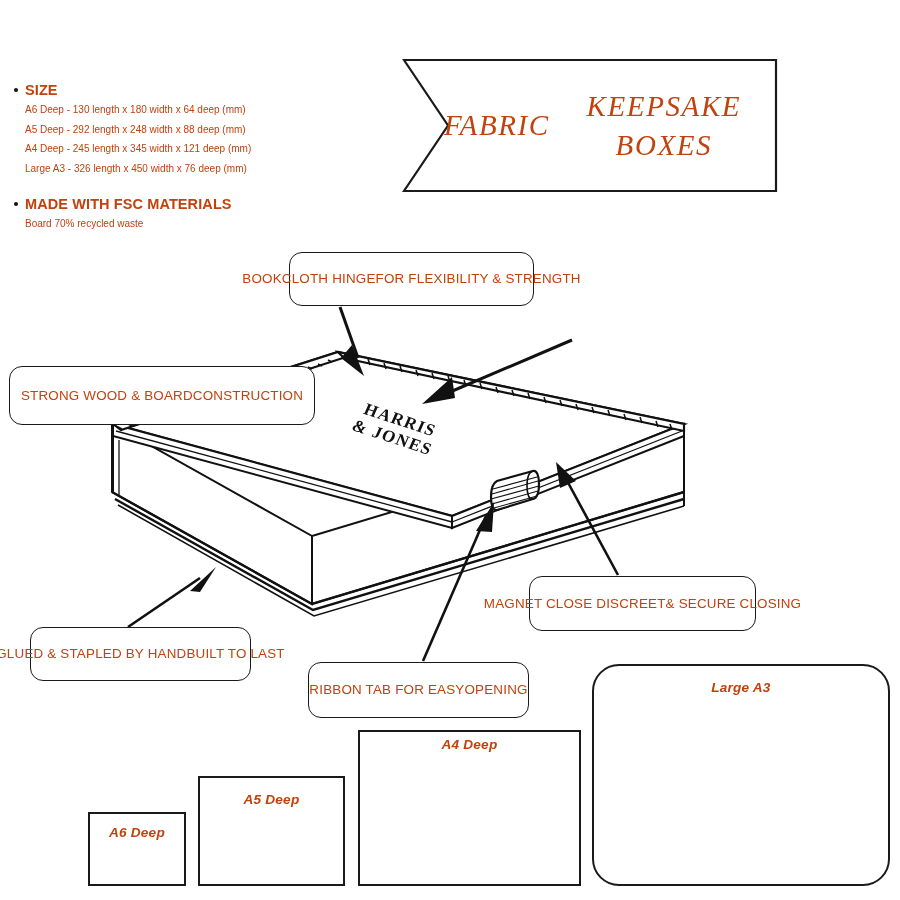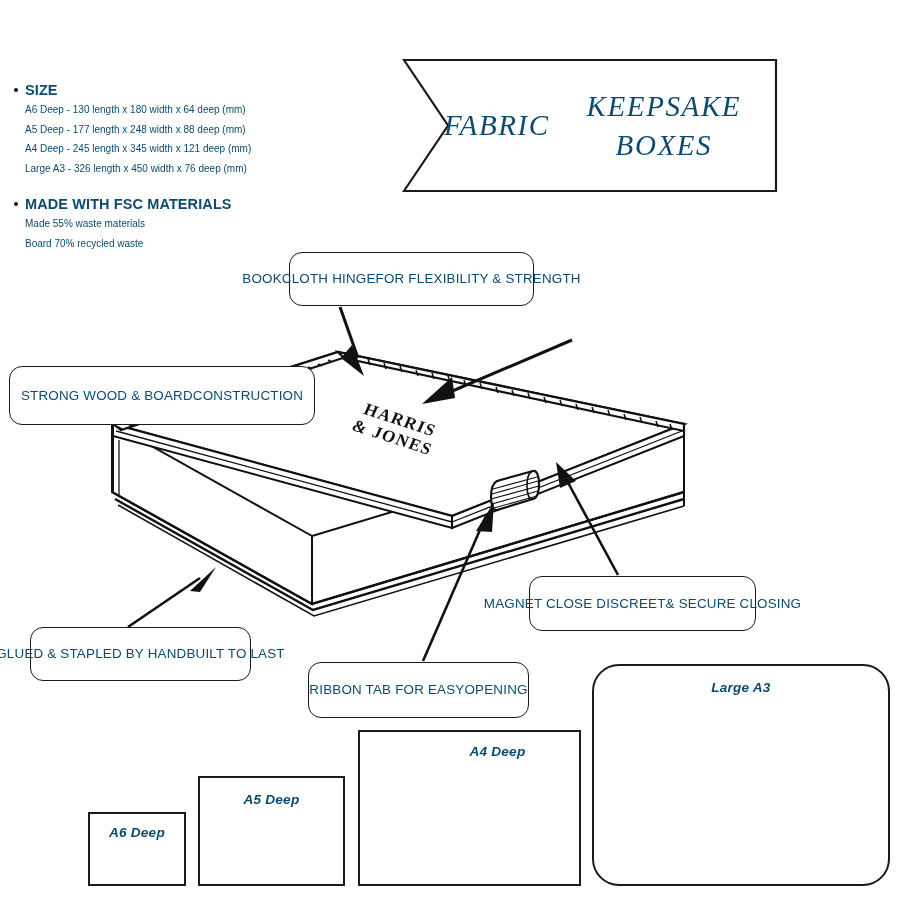--- a/index.html
+++ b/index.html
@@ -7,21 +7,21 @@
     padding: 0;
     background: #ffffff;
   }
   #page {
     position: relative;
     width: 900px;
     height: 900px;
     background: #ffffff;
     overflow: hidden;
     font-family: "Liberation Sans", sans-serif;
-    color: #0c4a6e;
+    color: #c2410c;
   }
 
   
   #spec-block {
     position: absolute;
     left: 14px;
     top: 82px;
     width: 380px;
   }
   .spec-group { margin-bottom: 18px; }
@@ -129,48 +129,47 @@
     font-style: italic;
     font-size: 13.6px;
     letter-spacing: 0.2px;
     white-space: nowrap;
   }
   #size-a6 { left: 88px;  top: 812px; width: 98px;  height: 74px; }
   #size-a6 .size-label { top: 11px; text-align: center; }
   #size-a5 { left: 198px; top: 776px; width: 147px; height: 110px; }
   #size-a5 .size-label { top: 14px; }
   #size-a4 { left: 358px; top: 730px; width: 223px; height: 156px; }
-  #size-a4 .size-label { top: 12px; padding-left: 28px; }
+  #size-a4 .size-label { top: 5px; }
   #size-a3 { left: 592px; top: 664px; width: 298px; height: 222px; border-radius: 27px; }
   #size-a3 .size-label { top: 14px; }
 </style>
 </head>
 <body>
 
 <div id="page">
 
   <div id="spec-block">
 
     <div class="spec-group">
       <div class="spec-heading">
         <span class="spec-bullet"></span>
         <span>SIZE</span>
       </div>
       <div class="spec-line">A6 Deep - 130 length x 180 width x 64 deep (mm)</div>
-      <div class="spec-line">A5 Deep - 177 length x 248 width x 88 deep (mm)</div>
+      <div class="spec-line">A5 Deep - 292 length x 248 width x 88 deep (mm)</div>
       <div class="spec-line">A4 Deep - 245 length x 345 width x 121 deep (mm)</div>
       <div class="spec-line">Large A3 - 326 length x 450 width x 76 deep (mm)</div>
     </div>
 
     <div class="spec-group">
       <div class="spec-heading">
         <span class="spec-bullet"></span>
         <span>MADE WITH FSC MATERIALS</span>
       </div>
-      <div class="spec-line">Made 55% waste materials</div>
       <div class="spec-line">Board 70% recycled waste</div>
     </div>
 
   </div>
 
   <div id="banner">
     <svg width="376" height="135" viewBox="0 0 376 135">
       <path d="M2,2 L374,2 L374,133 L2,133 L46,67.5 Z" fill="#ffffff" stroke="#1a1a1a" stroke-width="2.2" stroke-linejoin="miter"></path>
     </svg>
     <div id="banner-text">

